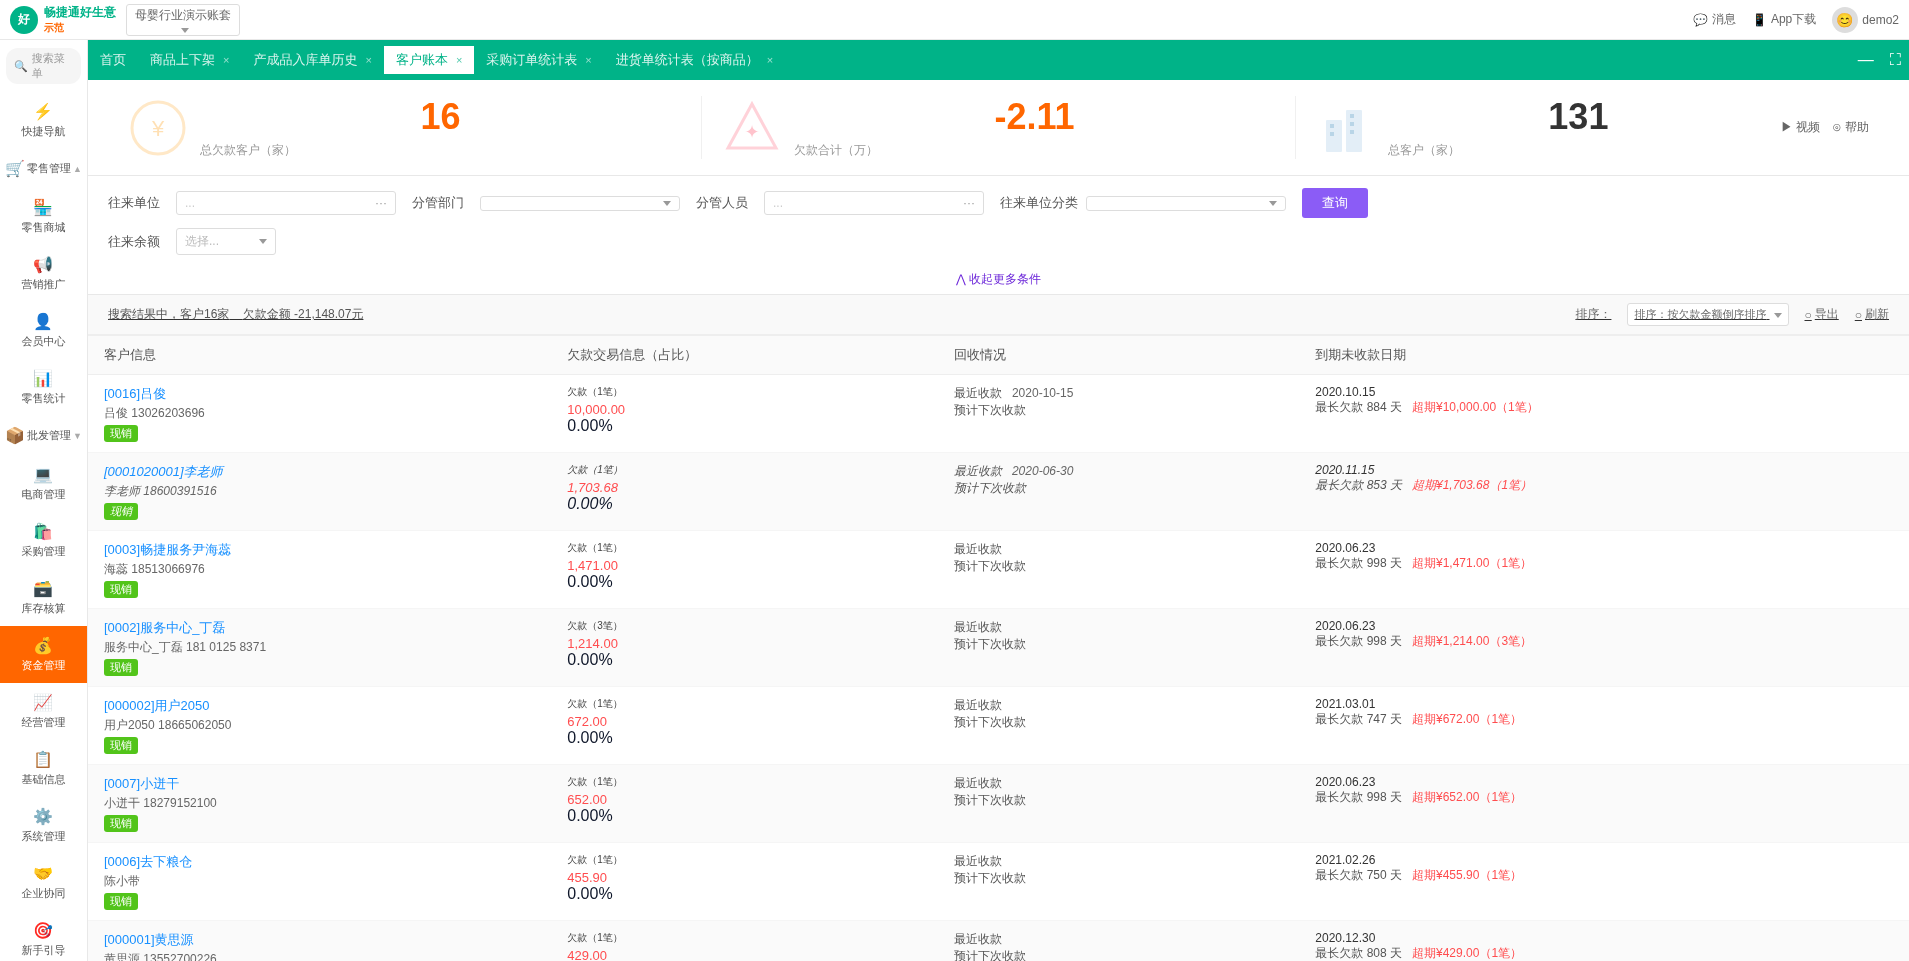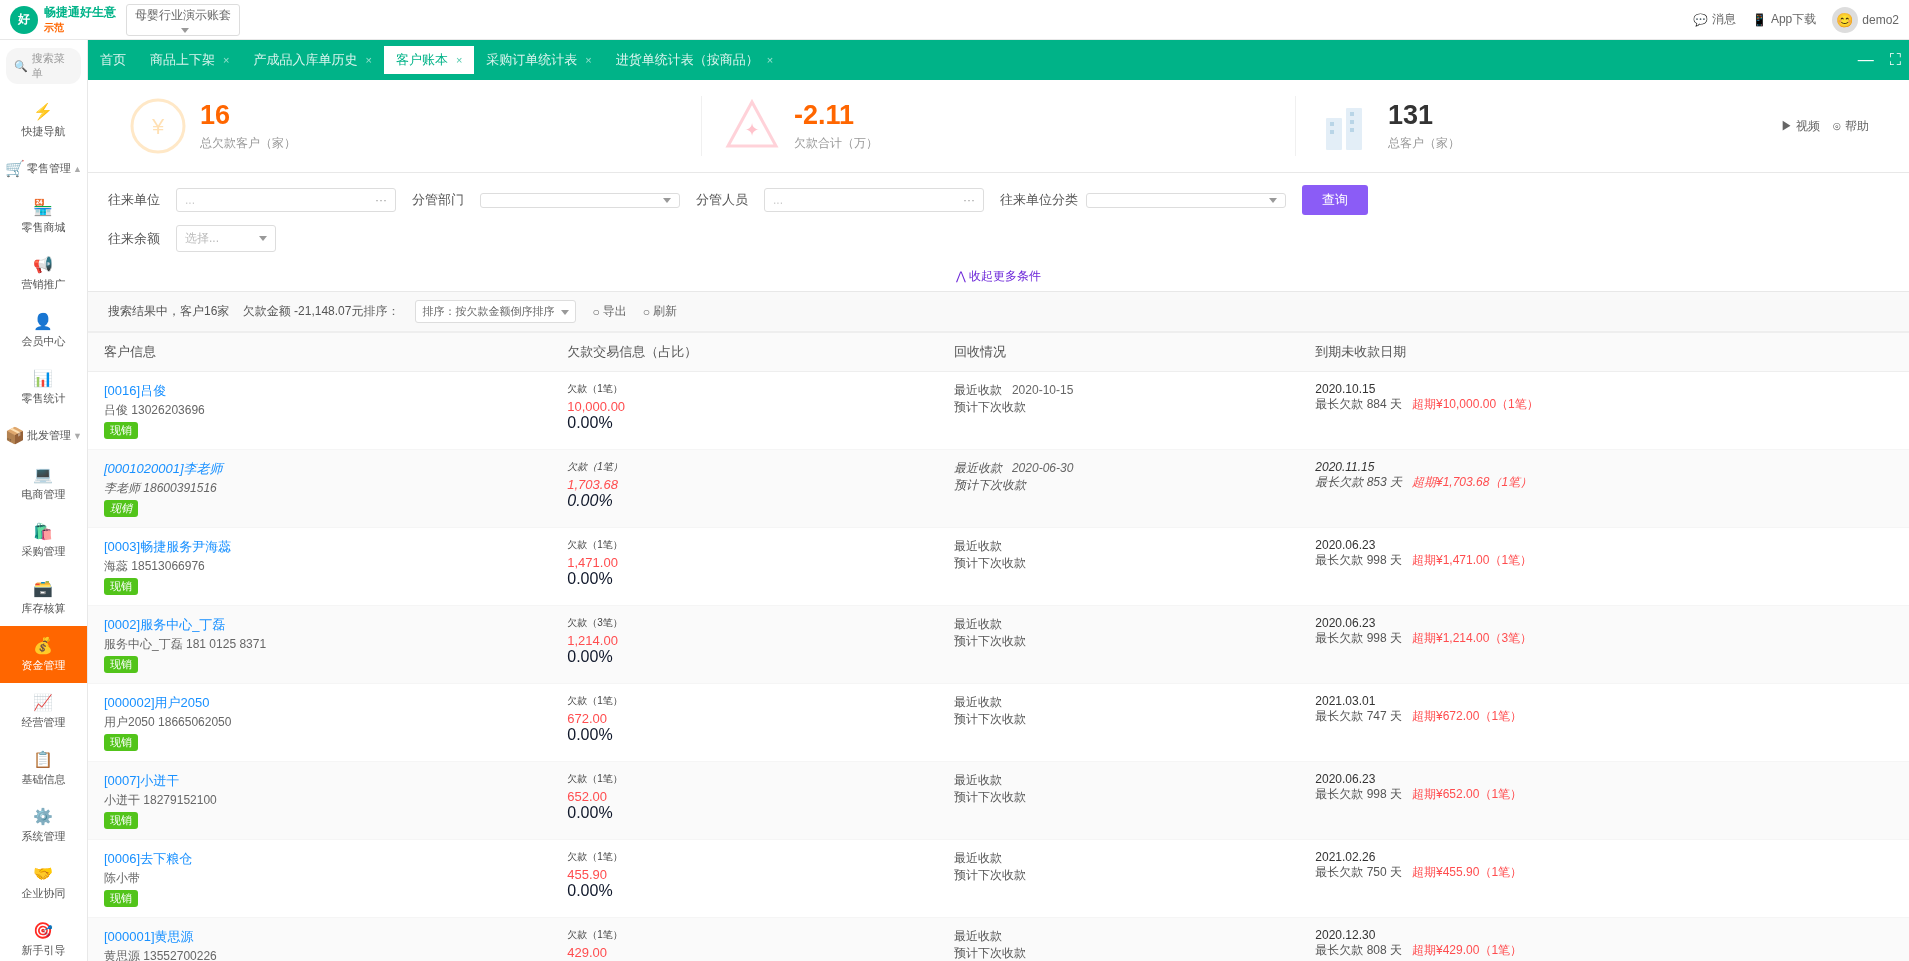--- a/index.html
+++ b/index.html
@@ -37,41 +37,41 @@
     .sidebar-item.active { background: #ff6600; color: white; }
     .sidebar-item-icon { font-size: 16px; }
     .sidebar-item-label { font-size: 11px; }
     
     
     .stats-row { background: #fff; display: flex; border-bottom: 1px solid #e8e8e8; padding: 16px 20px; gap: 0; }
     .stat-card { flex: 1; display: flex; align-items: center; gap: 12px; padding: 0 20px; border-right: 1px solid #f0f0f0; }
     .stat-card:last-child { border-right: none; }
     .stat-icon { width: 60px; height: 60px; display: flex; align-items: center; justify-content: center; }
     .stat-value-block { flex: 1; }
-    .stat-value { font-size: 27px; font-weight: bold; }
+    .stat-value { font-size: 36px; font-weight: bold; text-align: center; }
     .stat-value.orange { color: #ff6600; }
     .stat-value.negative { color: #ff6600; }
     .stat-value.dark { color: #333; font-weight: 900; }
     .stat-label { font-size: 12px; color: #999; margin-top: 4px; }
     .stat-top-right { margin-left: auto; font-size: 12px; color: #999; display: flex; gap: 12px; }
     .stat-link { cursor: pointer; color: #666; }
 
     
     .filter-area { background: #fff; padding: 12px 20px 0 20px; border-bottom: 1px solid #e8e8e8; }
     .filter-row { display: flex; align-items: center; gap: 16px; margin-bottom: 10px; flex-wrap: wrap; }
     .filter-item { display: flex; align-items: center; gap: 8px; }
     .filter-label { font-size: 13px; color: #555; white-space: nowrap; min-width: 60px; }
     .filter-input { border: 1px solid #ddd; border-radius: 3px; padding: 4px 8px; font-size: 12px; min-width: 160px; background: #fff; display: flex; align-items: center; justify-content: space-between; cursor: pointer; color: #999; }
     .filter-input-wide { min-width: 220px; }
     .filter-select { border: 1px solid #ddd; border-radius: 3px; padding: 4px 8px; font-size: 12px; min-width: 160px; background: #fff; display: flex; align-items: center; justify-content: space-between; cursor: pointer; }
     .filter-btn-orange { background: #8b5cf6; color: white; border: none; border-radius: 3px; padding: 6px 20px; font-size: 13px; cursor: pointer; }
     .collapse-row { text-align: center; padding: 6px 0; color: #6d28d9; font-size: 12px; cursor: pointer; }
 
     
-    .result-bar { background: #f9f9f9; padding: 8px 20px; display: flex; align-items: center; border-bottom: 1px solid #eee; }
+    .result-bar { background: #f9f9f9; padding: 8px 20px; display: flex; align-items: center; justify-content: space-between; border-bottom: 1px solid #eee; text-decoration: underline; }
     .result-info { font-size: 12px; color: #555; }
     .result-actions { display: flex; align-items: center; gap: 16px; font-size: 12px; color: #666; }
     .sort-select { border: 1px solid #ddd; padding: 3px 6px; font-size: 11px; background: #fff; cursor: pointer; border-radius: 3px; }
     .result-action-btn { cursor: pointer; display: flex; align-items: center; gap: 3px; }
 
     
     .table-container { flex: 1; overflow-y: auto; background: #fff; }
     .data-table { width: 100%; border-collapse: collapse; }
     .data-table th { background: #fafafa; padding: 10px 16px; text-align: left; font-size: 13px; color: #555; font-weight: 500; border-bottom: 1px solid #eee; border-top: 1px solid #eee; white-space: nowrap; }
     .data-table td { padding: 10px 16px; border-bottom: 1px solid #f5f5f5; vertical-align: top; }

